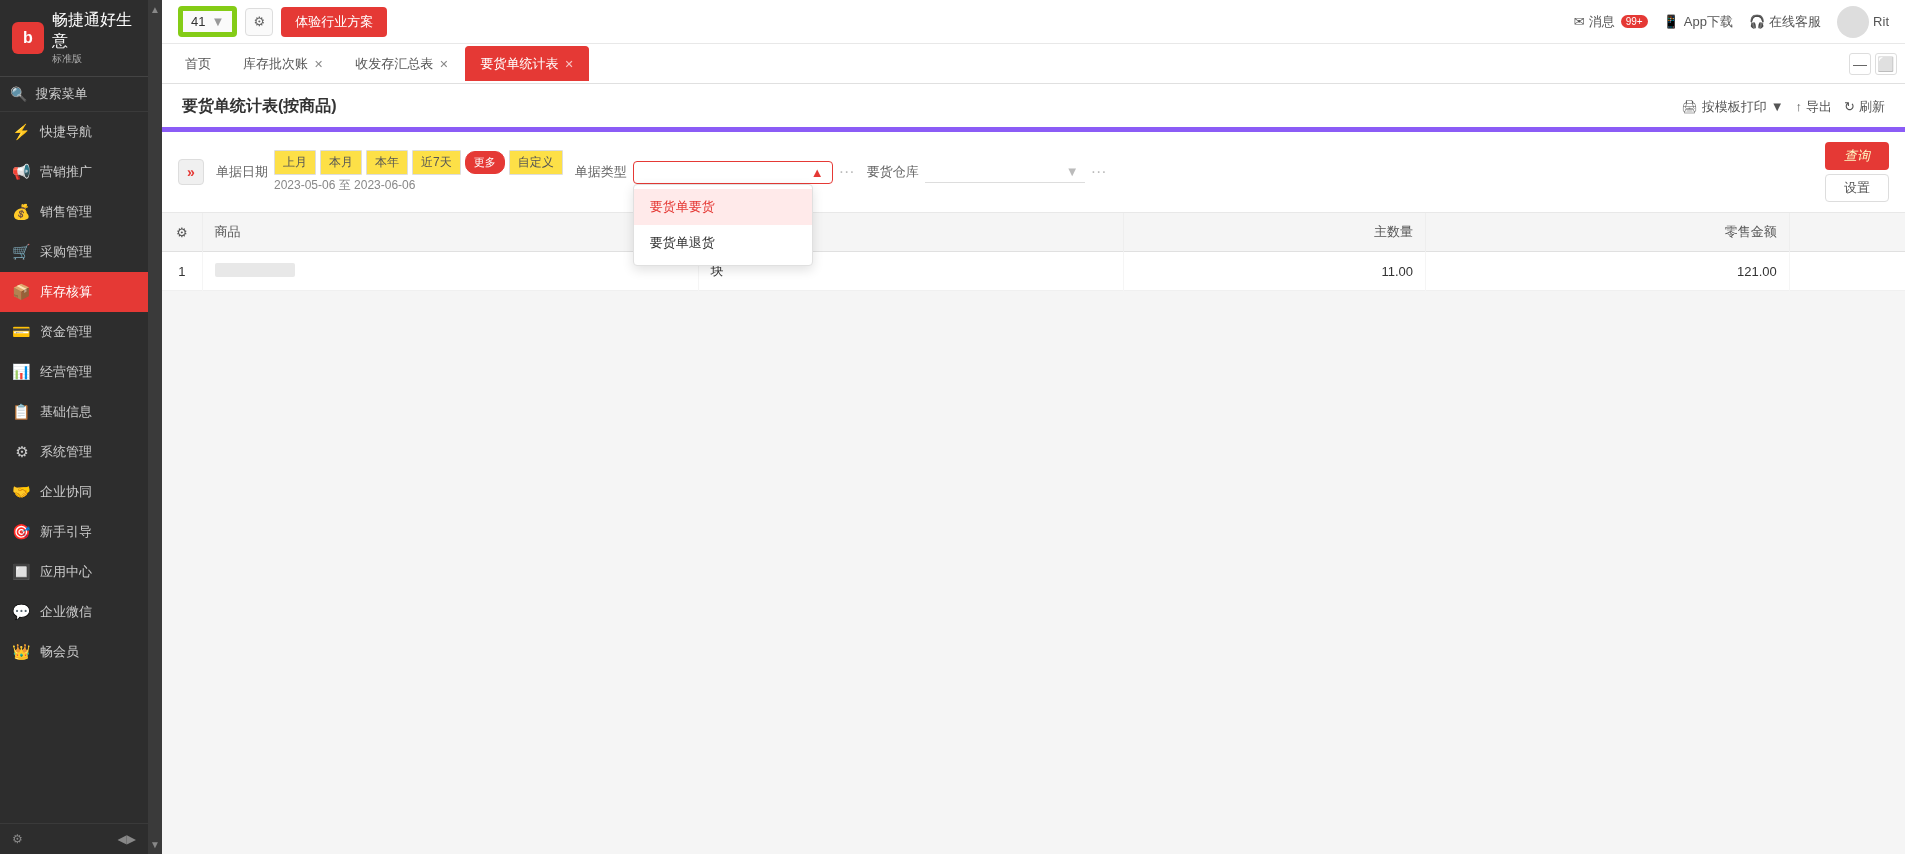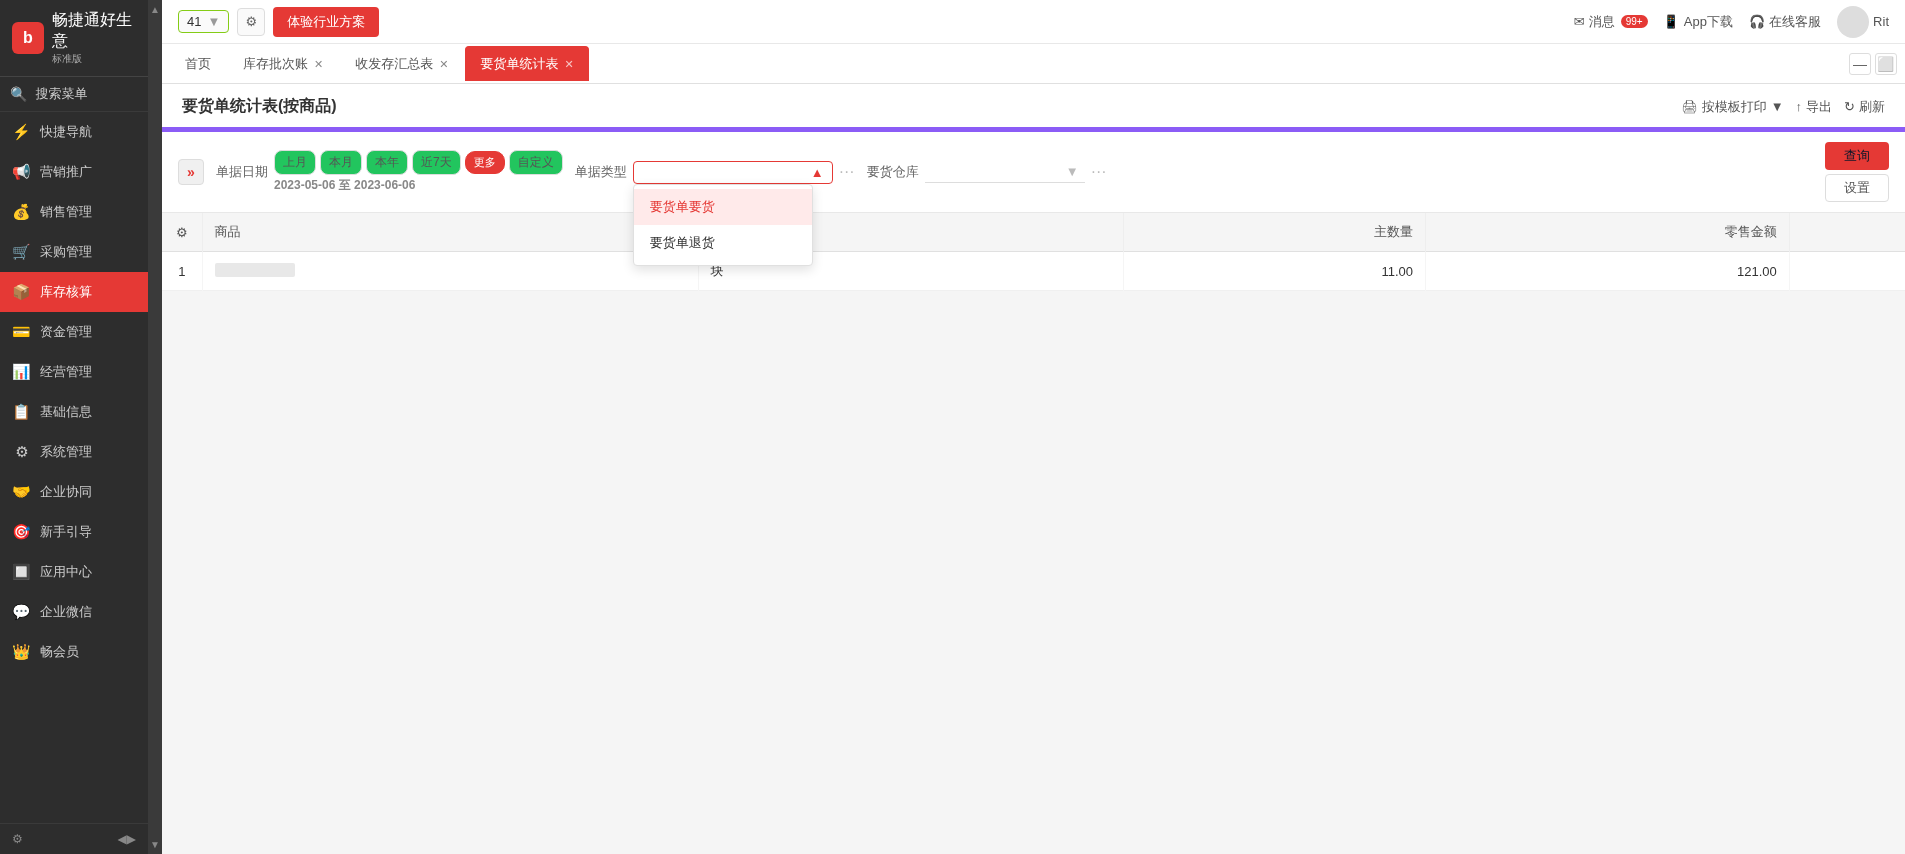--- a/index.html
+++ b/index.html
@@ -100,21 +100,21 @@
       justify-content: space-between;
     }
     .topbar-left {
       display: flex;
       align-items: center;
       gap: 8px;
     }
     .company-selector {
       display: flex;
       align-items: flex-start;
-      border: 1px solid #84cc16;
+      border: 5px solid #84cc16;
       border-radius: 4px;
       padding: 3px 8px;
       font-size: 13px;
       color: #333;
       cursor: pointer;
       background: #fafafa;
     }
     .company-selector .arrow { margin-left: 6px; color: #999; }
     .settings-btn {
       width: 28px; height: 28px;
@@ -268,39 +268,38 @@
       white-space: nowrap;
     }
     .date-btns {
       display: flex;
       align-items: center;
       gap: 4px;
     }
     .date-btn {
       padding: 3px 8px;
       border: 1px solid #ddd;
-      border-radius: 8px;
+      border-radius: 1px;
       cursor: pointer;
       font-size: 12px;
       color: #555;
-      background: #22c55e;
+      background: #fde047;
     }
     .date-btn.more-btn {
       background: #e53935;
       color: #fff;
       border-color: #e53935;
       border-radius: 10px;
       font-size: 11px;
     }
     .date-btn.custom { color: #555; }
     .date-range-text {
       font-size: 12px;
       color: #888;
       margin-top: 2px;
-      font-weight: bold;
     }
     .date-group {
       display: flex;
       flex-direction: column;
     }
     .filter-select {
       display: flex;
       align-items: center;
       border: 1px solid #e53935;
       border-radius: 4px;
@@ -329,26 +328,27 @@
     }
     .filter-warehouse .arrow { margin-left: auto; color: #bbb; }
     .filter-actions {
       display: flex;
       flex-direction: column;
       gap: 4px;
       margin-left: auto;
     }
     .btn-query {
       background: #e53935;
-      color: #0f172a;
+      color: #fef9c3;
       border: none;
       border-radius: 4px;
       padding: 5px 18px;
       font-size: 13px;
       cursor: pointer;
+      font-style: italic;
     }
     .btn-settings-filter {
       background: #fff;
       color: #555;
       border: 1px solid #ddd;
       border-radius: 4px;
       padding: 4px 18px;
       font-size: 13px;
       cursor: pointer;
       text-align: center;

